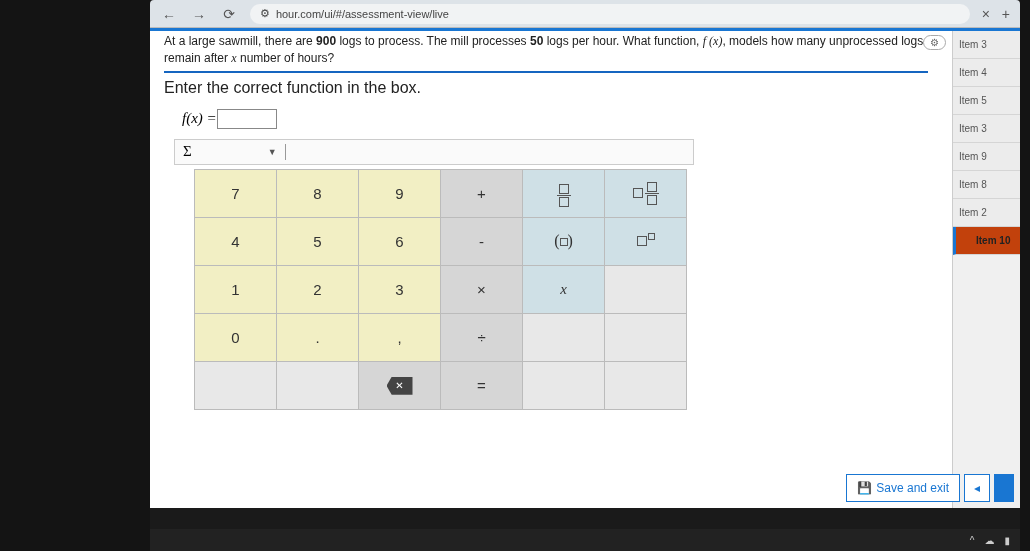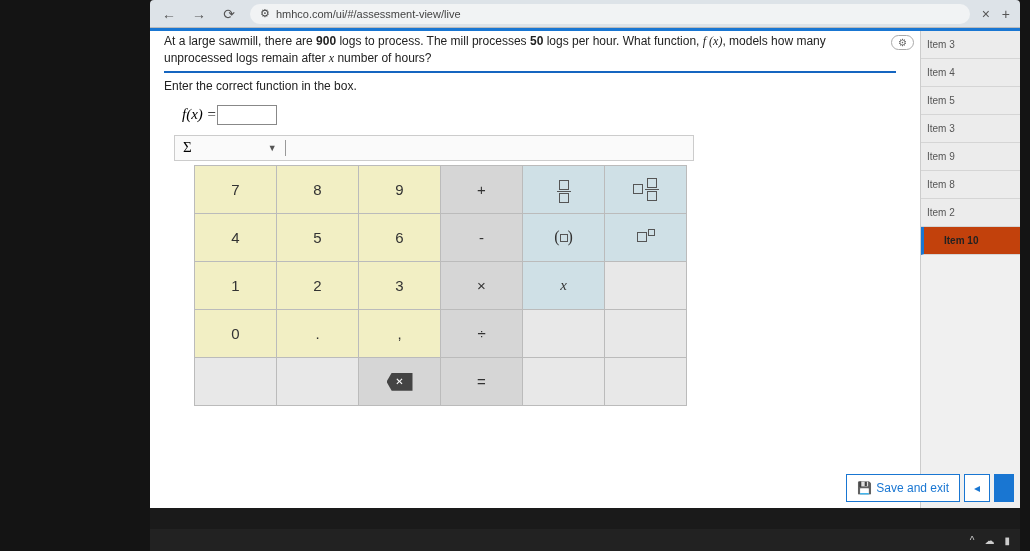--- a/index.html
+++ b/index.html
@@ -63,21 +63,21 @@
     padding-right: 10px;
   }
   .question .num { font-weight: bold; }
   .question .fx { font-style: italic; font-family: 'Times New Roman', serif; }
   .question hr {
     border: none;
     border-top: 2px solid #1565c0;
     margin: 4px 0 6px 0;
   }
   .instruction {
-    font-size: 12px;
+    font-size: 16px;
     color: #222;
     margin-top: 6px;
   }
   .fx-row {
     display: flex;
     align-items: center;
     gap: 0;
     margin: 12px 0 10px 18px;
     font-family: 'Times New Roman', serif;
     font-size: 15px;
@@ -134,21 +134,21 @@
   .exp-icon .base{display:inline-block;width:10px;height:10px;border:1px solid #555;}
   .exp-icon .sup{display:inline-block;width:7px;height:7px;border:1px solid #555;vertical-align:super;margin-left:1px;}
   .backspace {
     display:inline-flex; align-items:center; justify-content:center;
     width:26px; height:18px;
     background:#444; color:#fff;
     clip-path: polygon(20% 0, 100% 0, 100% 100%, 20% 100%, 0 50%);
     font-size:10px;
   }
   .side-panel {
-    width: 100px;
+    width: 68px;
     background: #f0f0f0;
     border-left: 1px solid #ccc;
     display: flex;
     flex-direction: column;
   }
   .side-item {
     font-size: 10px;
     color: #555;
     padding: 8px 6px;
     border-bottom: 1px solid #d5d5d5;
@@ -221,21 +221,21 @@
 
 <div class="top-dark"></div>
 <div class="right-dark"></div>
 
 <div class="browser-chrome">
   <span class="nav-btn">←</span>
   <span class="nav-btn">→</span>
   <span class="nav-btn">⟳</span>
   <div class="url-bar">
     <span>⚙</span>
-    <span>hmhco.com/ui/#/assessment-view/live</span>
+    <span>hour.com/ui/#/assessment-view/live</span>
   </div>
   <span class="tab-close">×</span>
   <span class="tab-close">+</span>
 </div>
 
 <div class="content-area">
   <div class="main-panel">
 
     <div class="question">
       <span>At a large sawmill, there are </span><span class="num">900</span><span> logs to process. The mill processes </span><span class="num">50</span><span> logs per hour. What function, </span><span class="fx">f (x)</span><span>, models how many unprocessed logs remain after </span><span class="fx">x</span><span> number of hours?</span>

